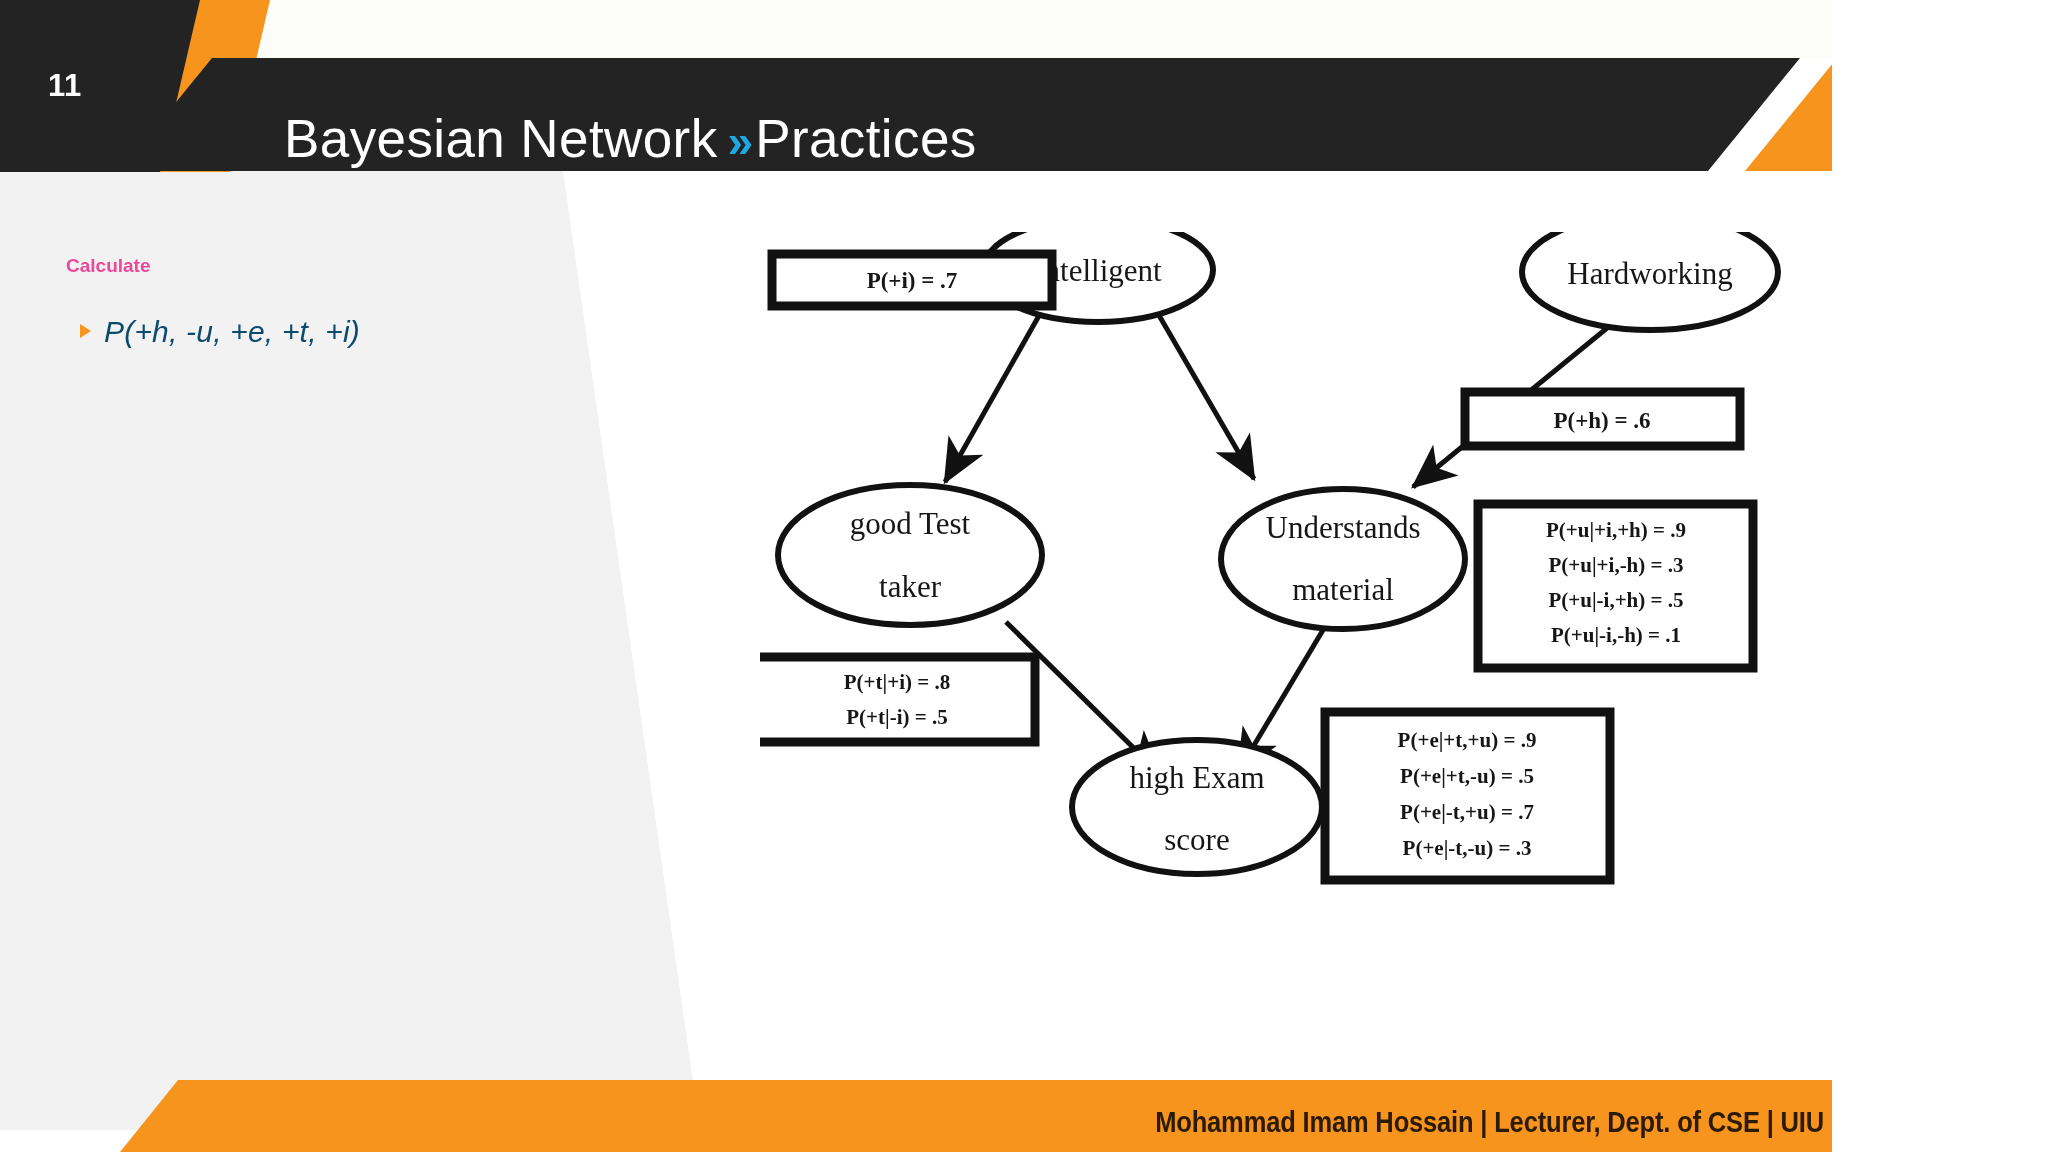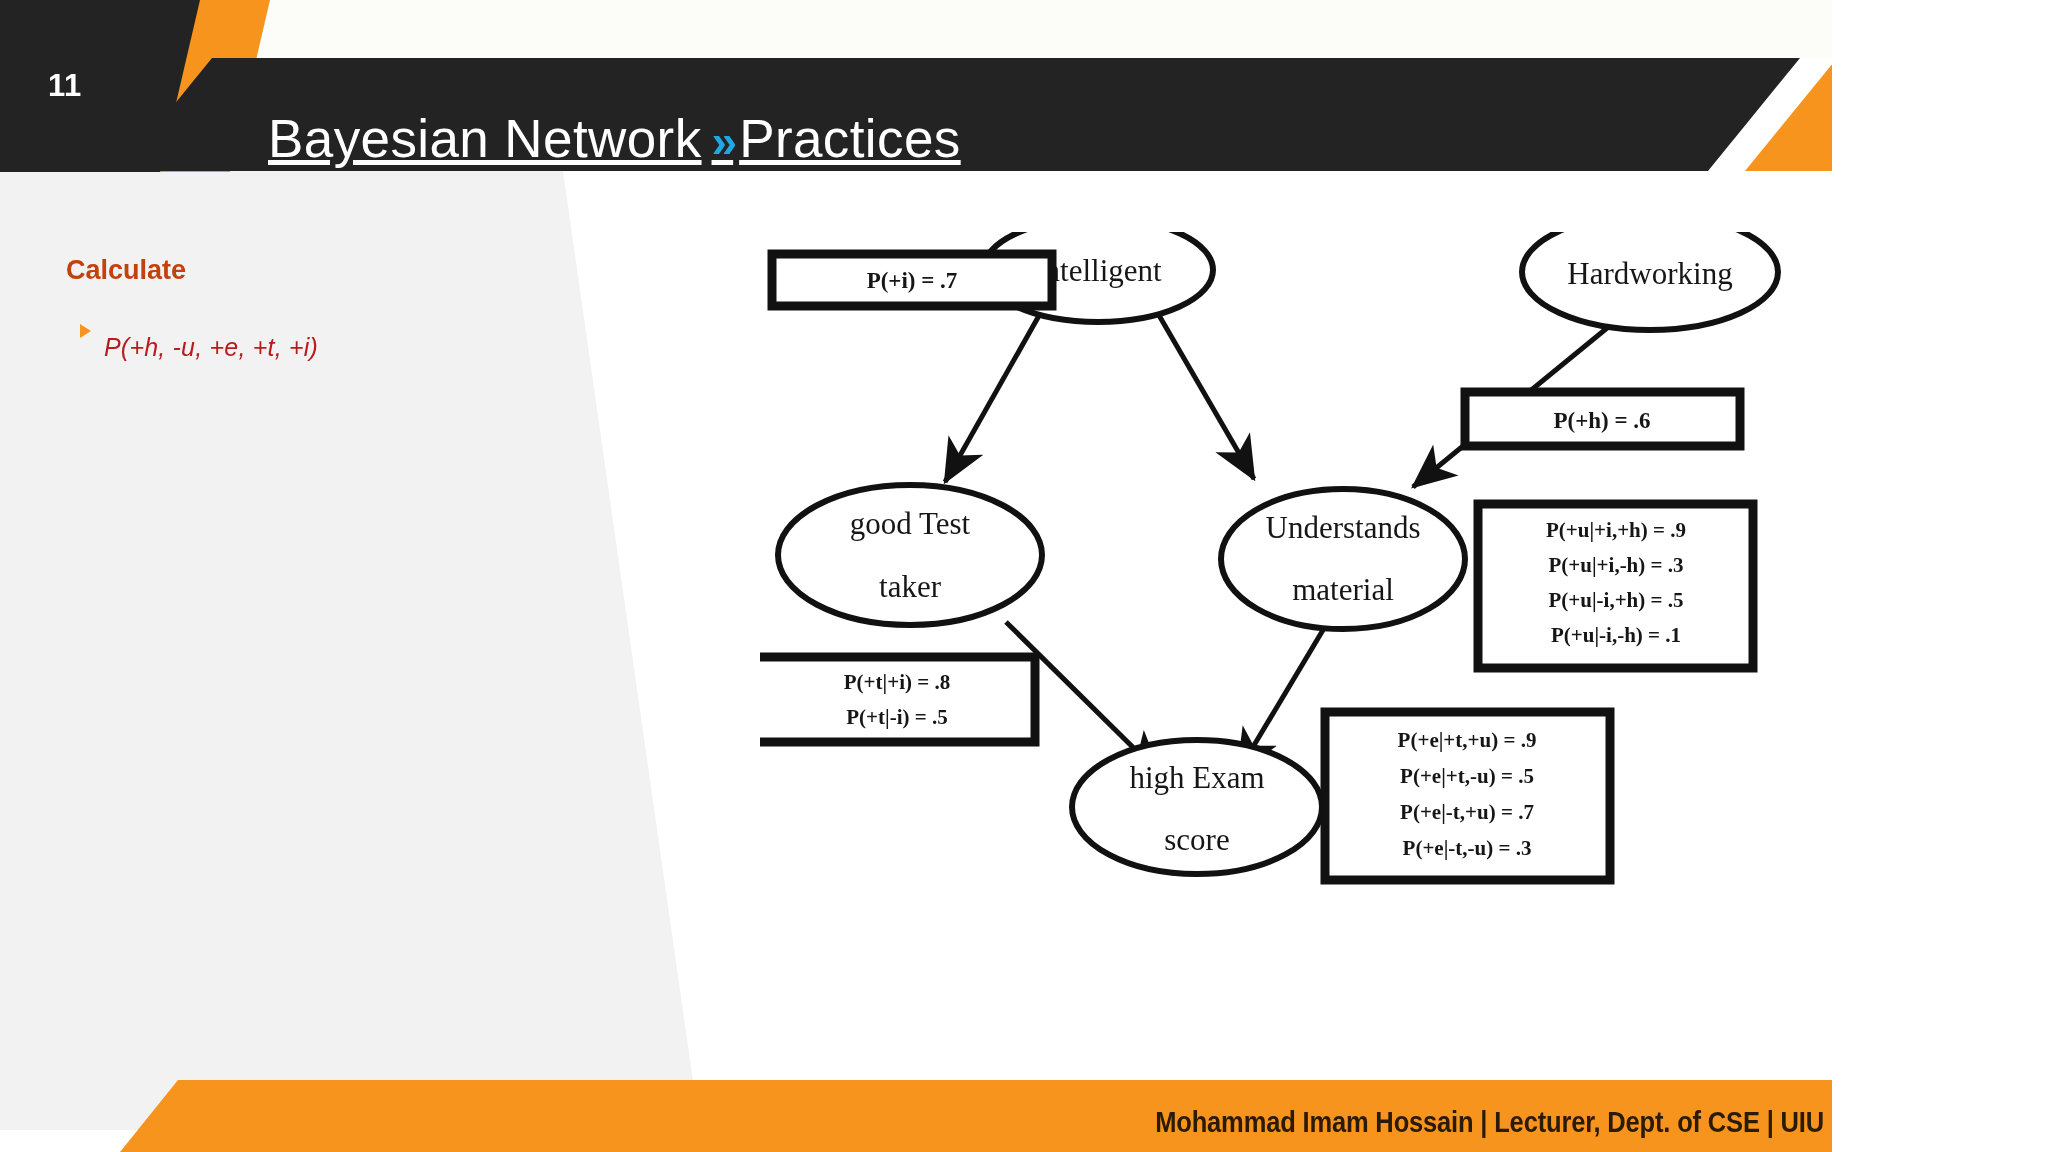--- a/index.html
+++ b/index.html
@@ -77,45 +77,44 @@
   .slide-number {
     position: absolute;
     left: 48px; top: 68px;
     color: #ffffff;
     font-size: 31px;
     font-weight: bold;
     letter-spacing: 0.5px;
   }
   .title-wrap {
     position: absolute;
-    left: 268px; top: 108px;
+    left: 284px; top: 108px;
     white-space: nowrap;
     color: #ffffff;
     font-size: 53px;
     font-weight: 300;
     letter-spacing: 0.4px;
-    text-decoration: underline;
   }
   .title-main { color: #ffffff; }
   .title-sep {
     color: #1ea7e0;
     font-weight: 700;
     font-size: 46px;
     margin: 0 6px 0 10px;
     letter-spacing: -4px;
   }
   .title-sub { color: #ffffff; }
 
   
   .calc-heading {
     position: absolute;
     left: 66px; top: 255px;
-    font-size: 27px;
-    font-weight: bold;
-    color: #c2410c;
+    font-size: 19px;
+    font-weight: bold;
+    color: #ec4899;
   }
   .bullet-list {
     position: absolute;
     left: 80px; top: 315px;
     width: 380px;
   }
   .bullet-item {
     display: flex;
     align-items: flex-start;
     margin-bottom: 22px;
@@ -123,26 +122,25 @@
   .bullet-marker {
     width: 0; height: 0;
     border-left: 11px solid #f7941d;
     border-top: 7px solid transparent;
     border-bottom: 7px solid transparent;
     margin-top: 9px;
     margin-right: 13px;
     flex: 0 0 auto;
   }
   .bullet-text {
-    font-size: 25px;
+    font-size: 30px;
     font-style: italic;
-    color: #b91c1c;
+    color: #0c4a6e;
     letter-spacing: 0.2px;
     white-space: nowrap;
-    margin-top: 18px;
   }
 
   
   #diagram {
     position: absolute;
     left: 760px; top: 232px;
     width: 1280px; height: 720px;
   }
   #diagram svg { display: block; }
 

